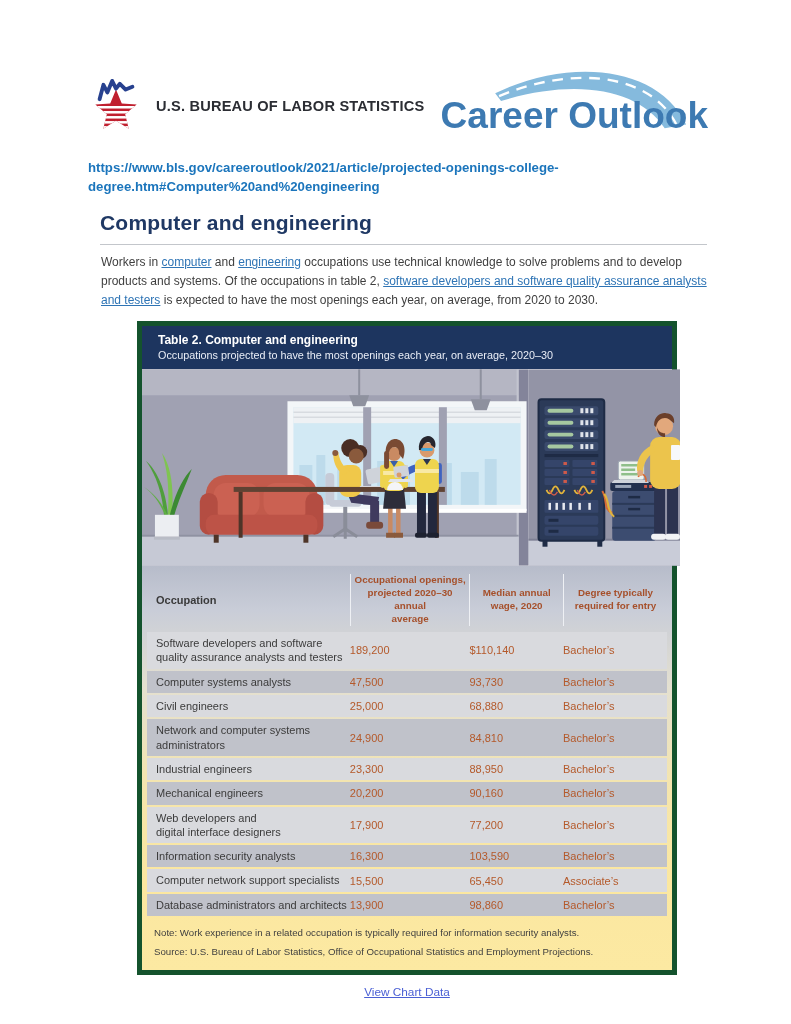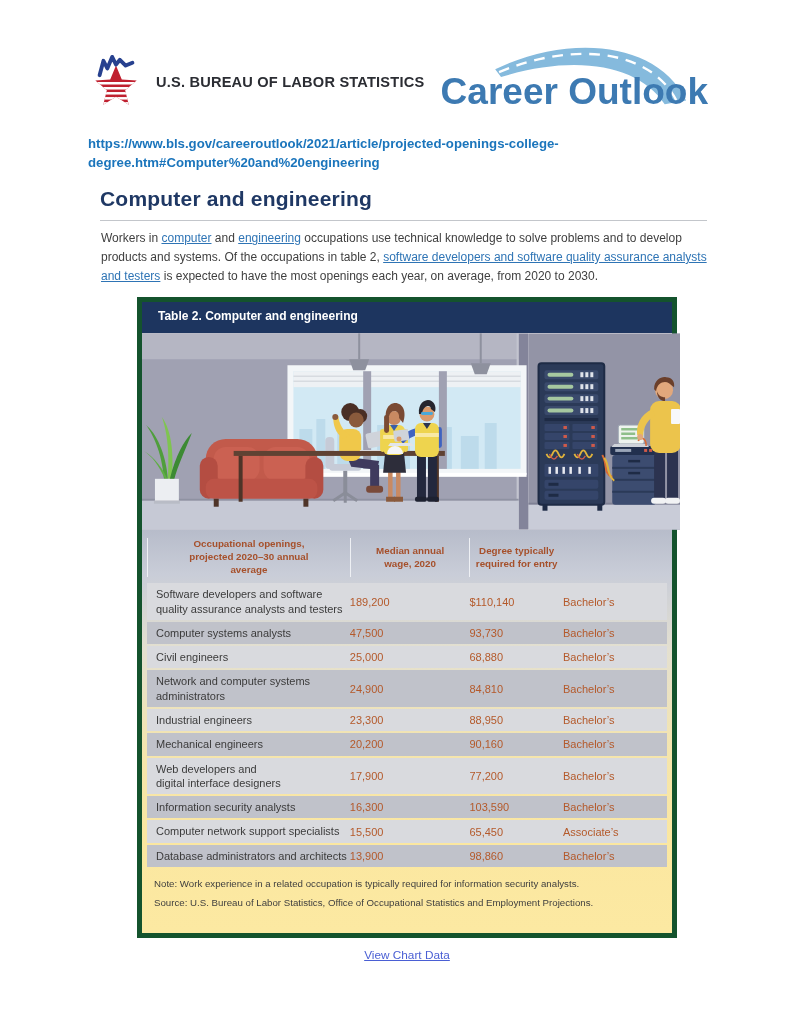--- a/index.html
+++ b/index.html
@@ -1,17 +1,17 @@
 <!DOCTYPE html>
 <html><head>
 <meta charset="utf-8">
 <style>
   html,body{margin:0;padding:0}
   body{width:791px;height:1024px;background:#ffffff;font-family:"Liberation Sans",sans-serif;color:#404040;overflow:hidden;position:relative}
-  .logo-row{display:flex;justify-content:space-between;align-items:flex-start;padding:42px 74px 0 87px}
+  .logo-row{display:flex;justify-content:space-between;align-items:flex-start;padding:66px 74px 0 87px}
   .bls{display:flex;align-items:center;gap:11px;margin-top:12px}
   .bls-text{font-size:14.6px;font-weight:bold;color:#2b2d33;letter-spacing:.2px}
   .co{margin-top:-2px}
   .url-block{display:block;margin:14px 0 0 88px;font-size:13.2px;font-weight:bold;color:#1b75bc;line-height:1.45;text-decoration:none;cursor:pointer}
   h1{margin:15px 0 0 100px;font-size:21px;color:#1f3864;font-weight:bold;letter-spacing:.2px}
   .rule{height:1px;background:#c3c6cb;margin:9px 84px 0 100px}
   .intro{margin:8px 82px 0 101px;font-size:12px;line-height:1.56;color:#3f3f3f}
   .intro a{color:#2e74b5;text-decoration:underline;cursor:pointer}
   .widget{width:540px;margin:12px 0 0 137px;border:5px solid #14532d;box-sizing:border-box}
   .whead{background:#1d355f;padding:7px 16px 8px}
@@ -24,21 +24,21 @@
   .hcell{font-size:9.8px;font-weight:bold;color:#a6502b;text-align:center;white-space:pre-line;line-height:1.32;align-self:stretch;display:flex;align-items:center;justify-content:center;border-left:1px solid #eef0f4}
   .hcell.occ{font-size:11px;color:#3a3a3a;justify-content:flex-start;text-align:left;padding-left:9px;border-left:none}
   .rows{display:flex;flex-direction:column;gap:2px}
   .trow{background:#d9dade;align-items:center;padding:4px 0}
   .rows .trow:nth-child(even){background:#c0c2ca}
   .cell{font-size:11px}
   .cell.occ{color:#3b3b3b;padding-left:9px;white-space:pre-line;line-height:1.3}
   .cell.num{color:#b4592a;}
   .note,.source{font-size:9.7px;color:#3f3f3f;line-height:1.35}
   .note{margin:10px 7px 0}
-  .source{margin:6px 7px 12px}
+  .source{margin:6px 7px 0}
   .vcd{width:540px;margin-left:137px;text-align:center;margin-top:7px}
   .vcd a{color:#4a5fd4;font-size:11.8px;text-decoration:underline;cursor:pointer}
 </style>
 </head>
 <body>
 
 <div class="page">
 
   <div class="logo-row">
     <div class="bls">
@@ -75,20 +75,21 @@
   </a>
 
   <h1>Computer and engineering</h1>
   <div class="rule"></div>
 
   <p class="intro"><span>Workers in </span><a>computer</a><span> and </span><a>engineering</a><span> occupations use technical knowledge to solve problems and to develop products and systems. Of the occupations in table 2, </span><a>software developers and software quality assurance analysts and testers</a><span> is expected to have the most openings each year, on average, from 2020 to 2030.</span></p>
 
   <section class="widget">
     <div class="whead">
       <div class="wtitle">Table 2. Computer and engineering</div>
+      <div class="wsub">Occupations projected to have the most openings each year, on average, 2020–30</div>
     </div>
 
     <div class="illus">
       <svg viewBox="0 0 540 197" width="538" height="197">
 
         <rect x="0" y="0" width="378" height="197" fill="#a0a1b2"></rect>
         <rect x="0" y="0" width="378" height="26" fill="#b5b6c3"></rect>
         <rect x="388" y="0" width="152" height="197" fill="#9394a6"></rect>
         <rect x="378" y="0" width="10" height="197" fill="#83849a"></rect>
         <rect x="376" y="0" width="2" height="197" fill="#c3c4cf"></rect>
@@ -302,20 +303,21 @@
           <circle cx="500" cy="104" r="3" fill="#e2a87c"></circle>
           <circle cx="524" cy="57" r="9" fill="#e2a87c"></circle>
           <path d="M514 56 C 514 46 522 43 526 44 C 532 44 535 49 534 54 L 529 50 C 524 47 517 50 516 58 Z" fill="#6b3f2a"></path>
           <path d="M517 60 C 518 66 522 68 525 68 L 525 64 C 521 64 518 62 517 58 Z" fill="#6b3f2a"></path>
         </g>
       </svg>
     </div>
 
     <div class="table-area">
       <div class="grid thead">
+        <div class="hcell occ">Occupation</div>
         <div class="hcell">Occupational openings,
 projected 2020–30 annual
 average</div>
         <div class="hcell">Median annual
 wage, 2020</div>
         <div class="hcell">Degree typically
 required for entry</div>
       </div>
 
       <div class="rows">

